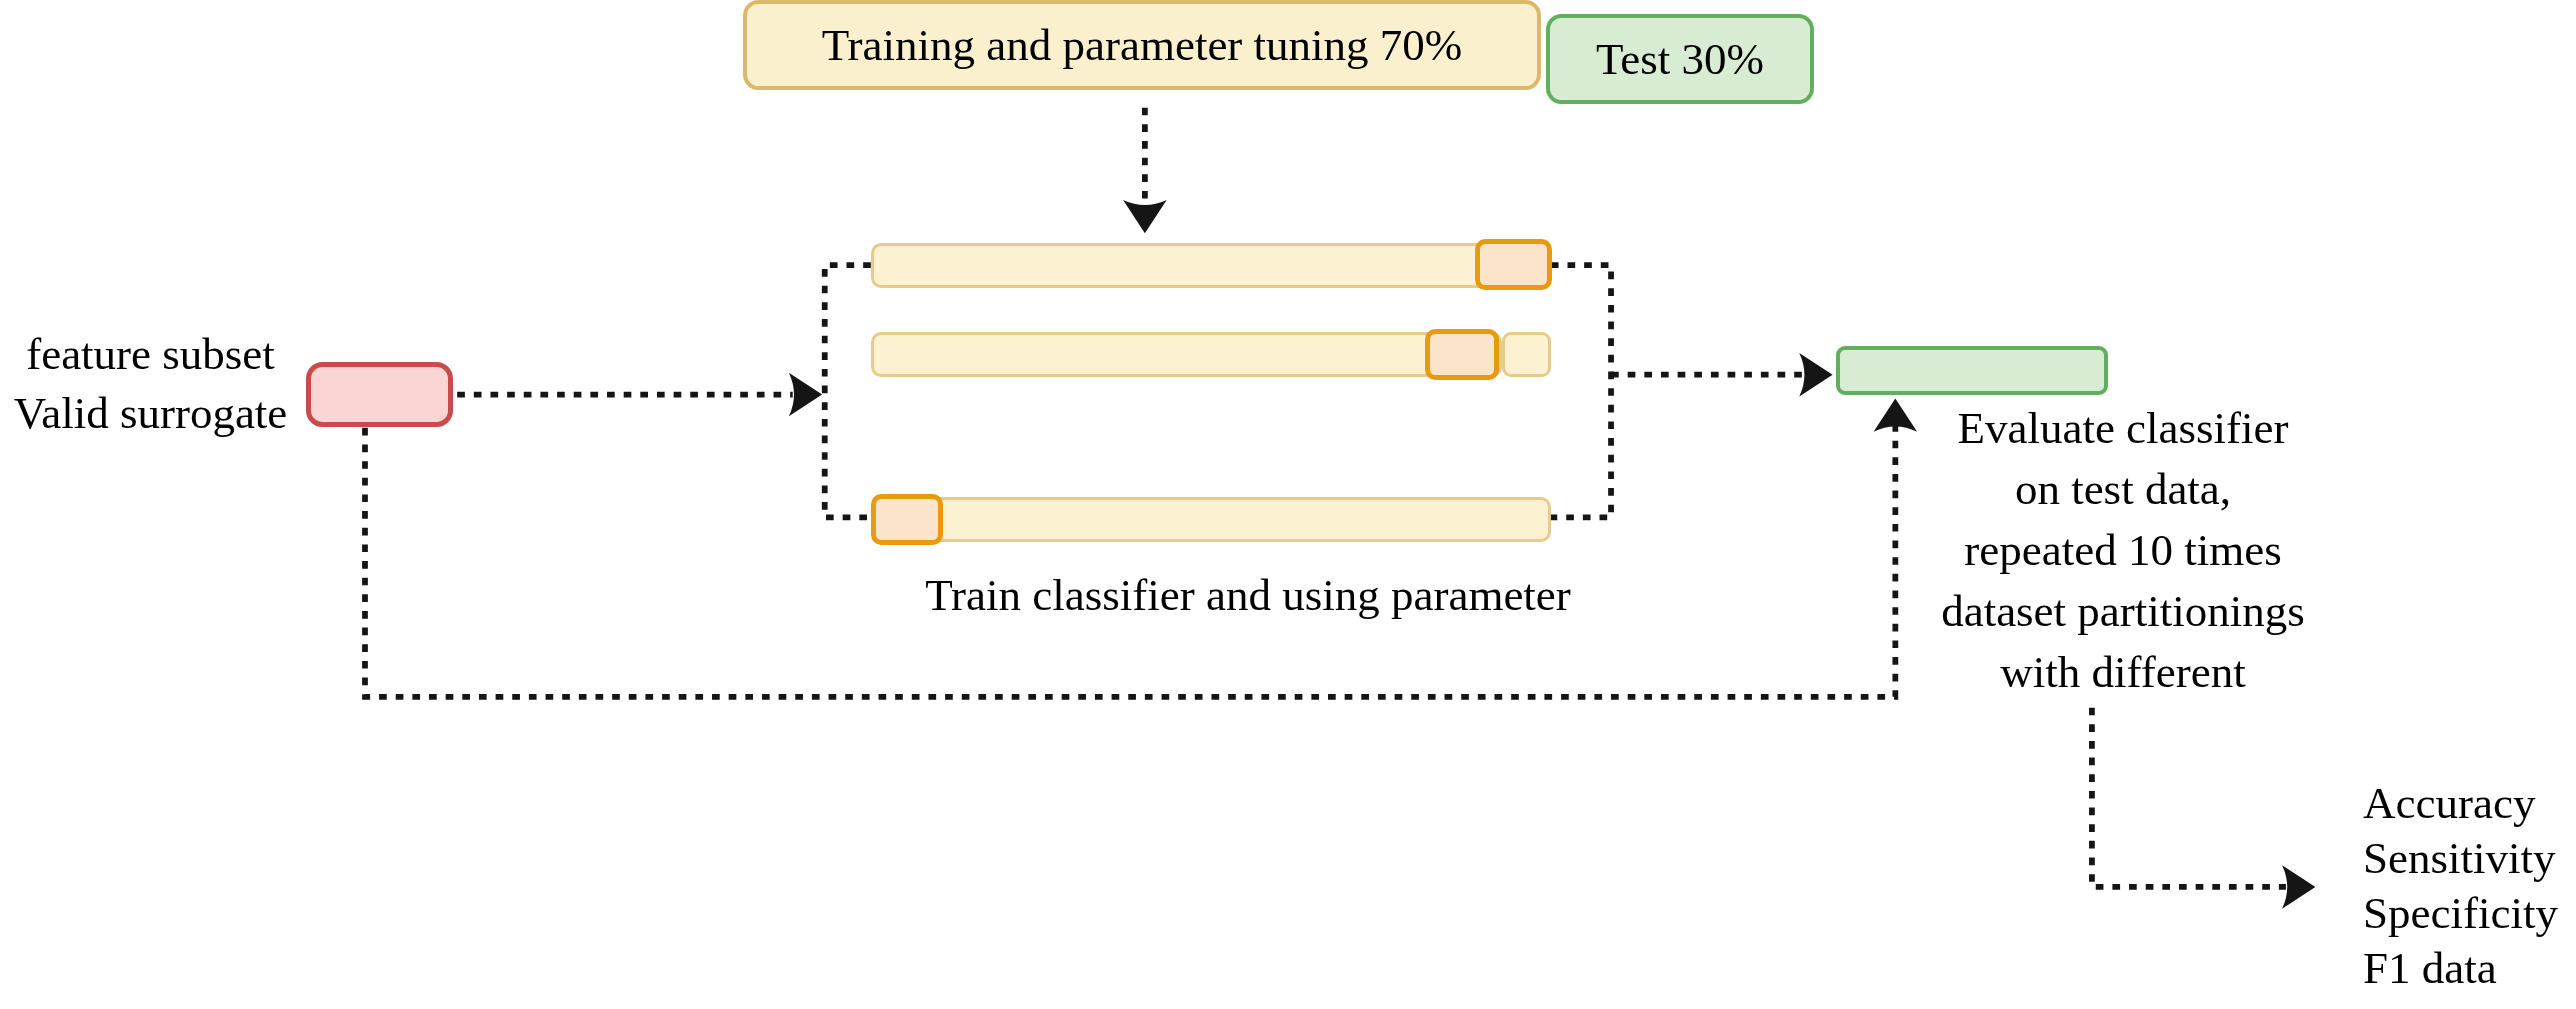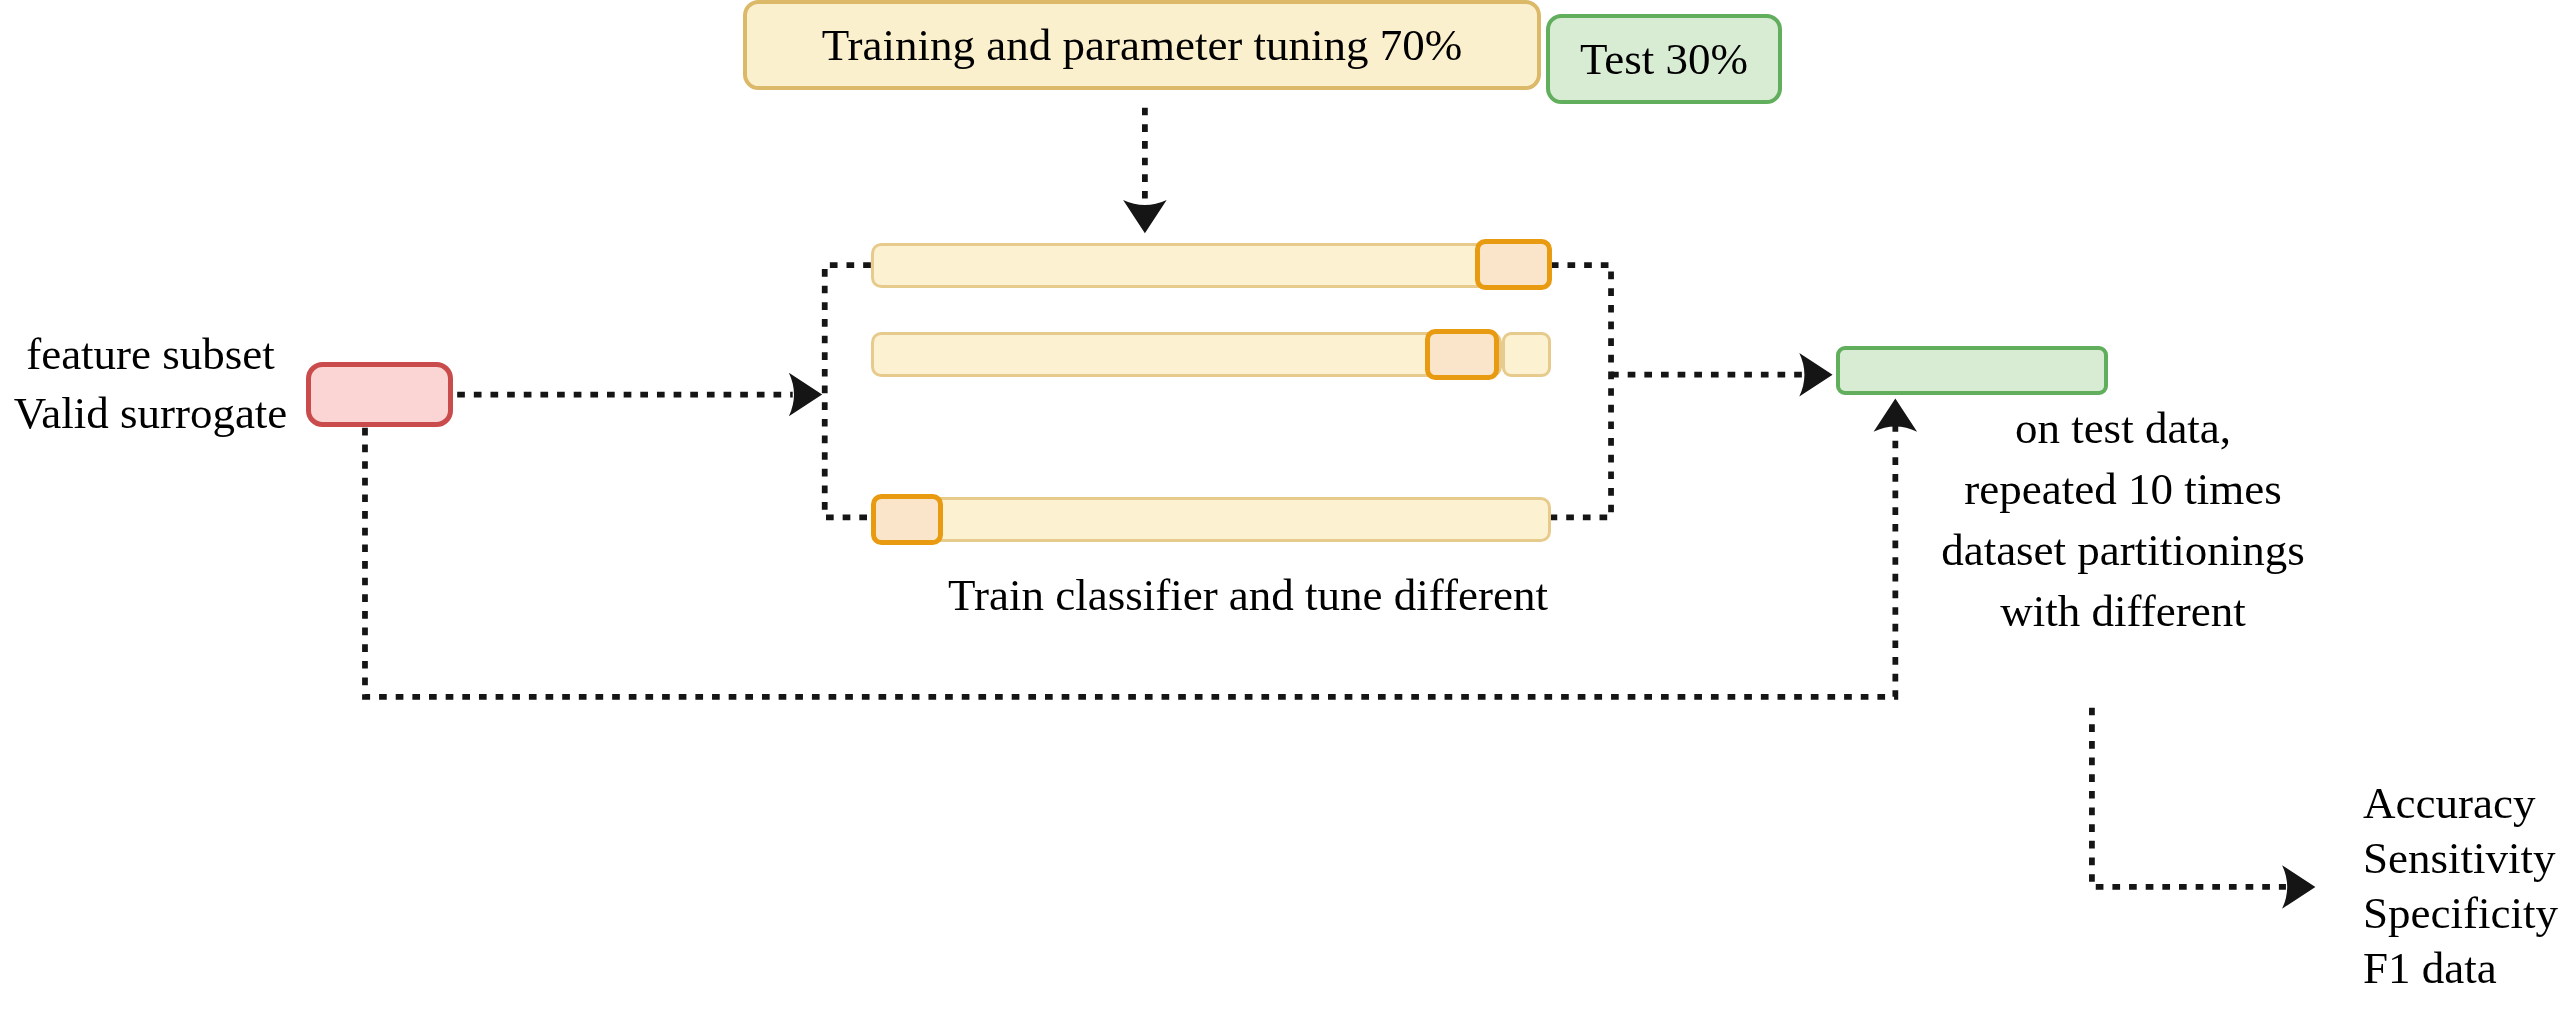--- a/index.html
+++ b/index.html
@@ -7,21 +7,21 @@
     position:relative;width:2576px;height:1010px;background:#fff;overflow:hidden;
     font-family:"Liberation Serif","DejaVu Serif",serif;color:var(--text,#000);
   }
   .box{position:absolute;box-sizing:border-box;display:flex;align-items:center;justify-content:center;}
   .training-box{
     left:743px;top:0;width:798px;height:90px;
     background:var(--cream-fill);border:4.5px solid var(--tan-border);border-radius:15.4px;
     font-size:45px;
   }
   .test-box{
-    left:1546px;top:14px;width:236px;height:90px;
+    left:1546px;top:14px;width:268px;height:90px;
     background:var(--green-fill);border:4.5px solid var(--green-border);border-radius:15.4px;
     font-size:45px;
   }
   .bar{
     position:absolute;box-sizing:border-box;height:45px;
     background:var(--bar-fill);border:3.8px solid var(--bar-border);border-radius:10.2px;
   }
   .fold{
     position:absolute;box-sizing:border-box;height:51px;
     background:var(--fold-fill);border:5.1px solid var(--fold-border);border-radius:10.2px;
@@ -92,25 +92,26 @@
   <div class="fold" style="left:1475px;top:239px;width:77px;"></div>
 
   <div class="bar" style="left:871px;top:332px;width:631px;"></div>
   <div class="tail" style="left:1502px;top:332px;width:49px;"></div>
   <div class="fold" style="left:1425px;top:329px;width:74px;"></div>
 
   <div class="bar" style="left:871px;top:497px;width:680px;"></div>
   <div class="fold" style="left:871px;top:494px;width:72px;"></div>
 
   <div class="text-block cv-caption">
-    <div>Train classifier and tune different</div>
+    <div>Train classifier and using parameter</div>
   </div>
 
   <div class="box eval-box"></div>
   <div class="text-block eval-caption">
+    <div>Evaluate classifier</div>
     <div>on test data,</div>
     <div>repeated 10 times</div>
     <div>dataset partitionings</div>
     <div>with different</div>
   </div>
 
   <div class="text-block metrics">
     <div>Accuracy</div>
     <div>Sensitivity</div>
     <div>Specificity</div>

